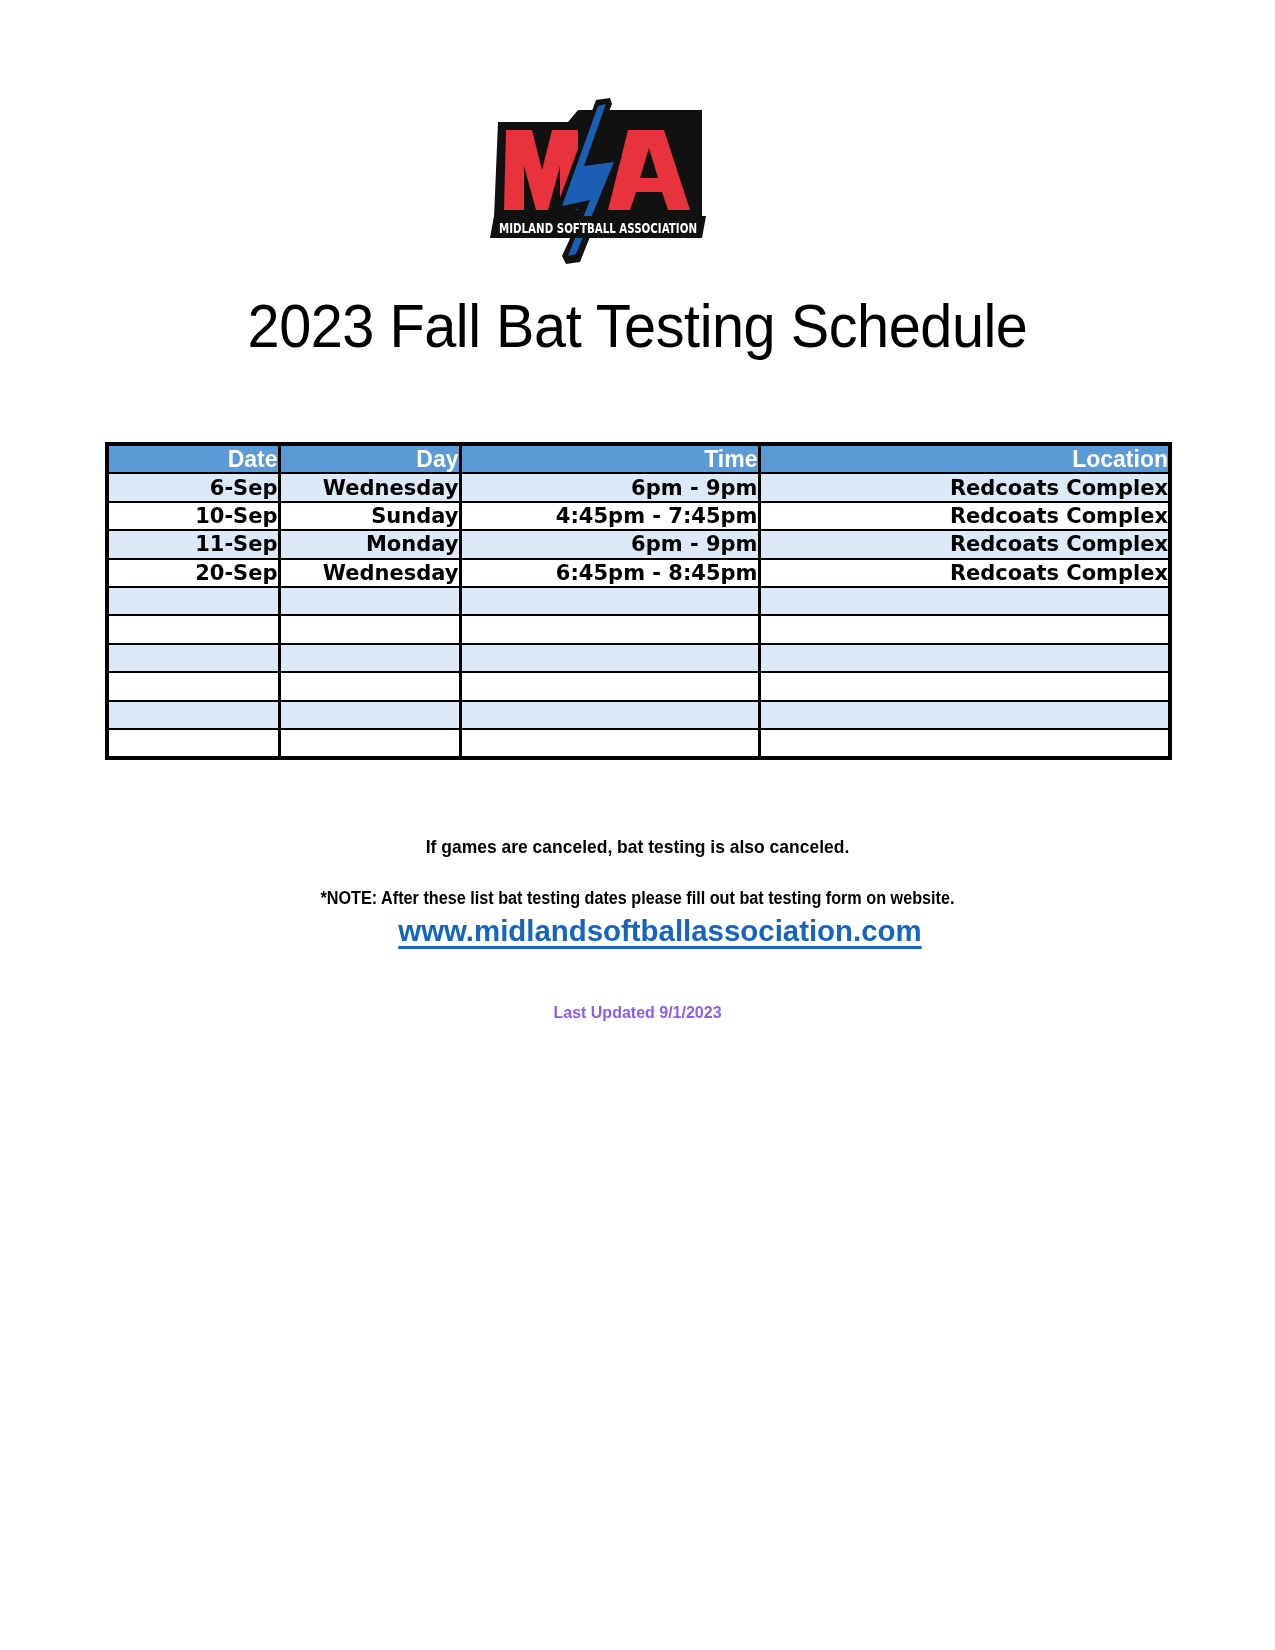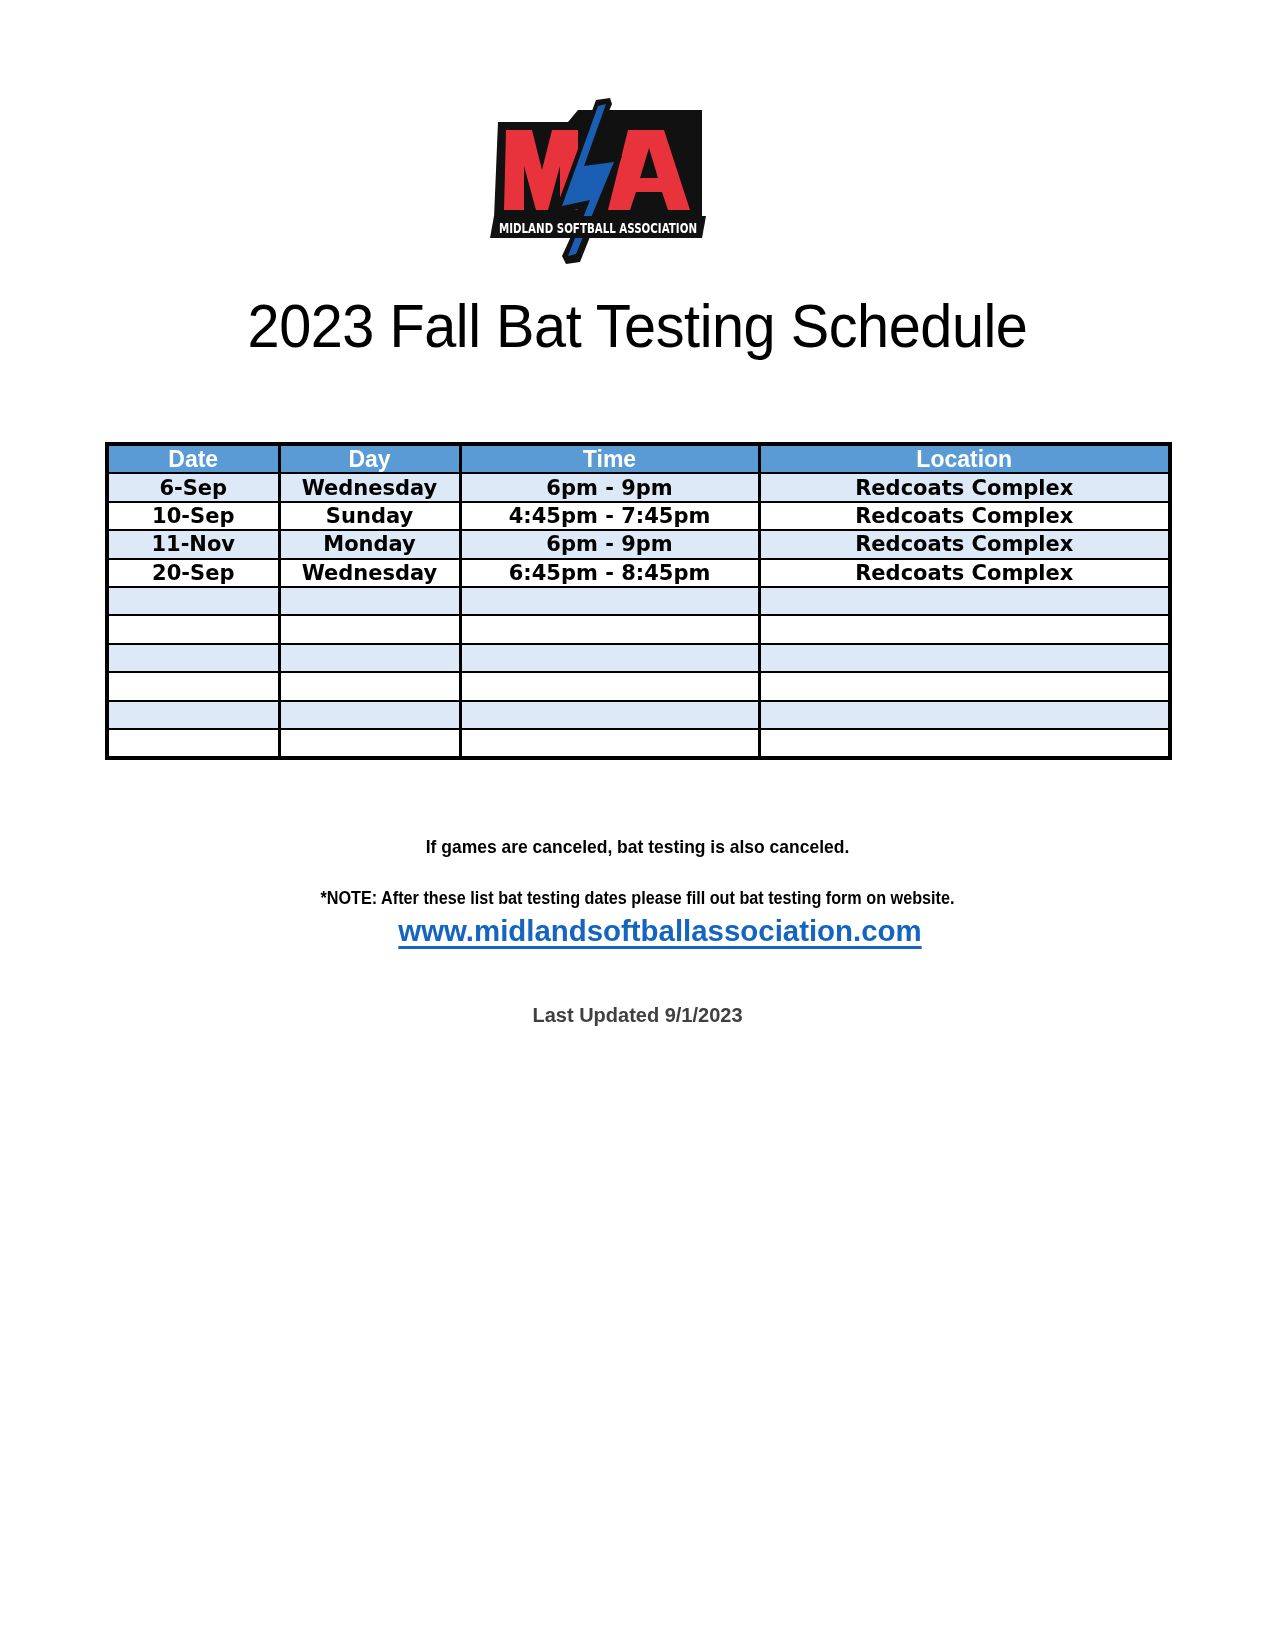--- a/index.html
+++ b/index.html
@@ -1,28 +1,28 @@
 <!DOCTYPE html>
 <html><head>
 <meta charset="utf-8">
 <style>
   html, body { margin: 0; padding: 0; background: #ffffff; }
   body { width: 1275px; height: 1650px; position: relative; overflow: hidden; font-family: "Liberation Sans", sans-serif; color: #000; }
   .logo { position: absolute; left: 488px; top: 96px; width: 224px; height: 172px; }
   .title { position: absolute; left: 0; width: 1275px; top: 290px; text-align: center; font-size: 62px; letter-spacing: -0.5px; transform: scaleX(0.93); transform-origin: center; line-height: 72px; }
   table.sched { position: absolute; left: 105px; top: 442px; width: 1063px; border-collapse: collapse; border: 4px solid #000; table-layout: fixed; }
-  table.sched th, table.sched td { border-left: 3px solid #000; border-right: 3px solid #000; border-top: 2px solid #000; border-bottom: 2px solid #000; height: 26.4px; padding: 0; text-align: center; font-family: "DejaVu Sans", sans-serif; font-weight: bold; font-size: 21px; line-height: 26px; white-space: nowrap; }
+  table.sched th, table.sched td { border-left: 3px solid #000; border-right: 3px solid #000; border-top: 2px solid #000; border-bottom: 2px solid #000; height: 26.4px; padding: 0; text-align: right; font-family: "DejaVu Sans", sans-serif; font-weight: bold; font-size: 21px; line-height: 26px; white-space: nowrap; }
   table.sched th { background: #5b9bd5; color: #ffffff; font-family: "Liberation Sans", sans-serif; font-size: 23px; }
   table.sched tr.shade td { background: #dde9f6; }
   table.sched tr.plain td { background: #ffffff; }
   .note1 { position: absolute; left: 0; width: 1275px; top: 836px; text-align: center; font-size: 19px; font-weight: bold; transform: scaleX(0.92); transform-origin: center; }
   .note2 { position: absolute; left: 0; width: 1275px; top: 888px; text-align: center; font-size: 18px; font-weight: bold; transform: scaleX(0.9); transform-origin: center; }
   .link { position: absolute; left: 0; width: 1275px; top: 914px; text-align: center; font-size: 30px; font-weight: bold; color: #1565c0; padding-left: 22px; }
   .link span { text-decoration: underline; text-decoration-thickness: 3px; text-underline-offset: 5px; display: inline-block; transform: scaleX(0.98); }
-  .updated { position: absolute; left: 0; width: 1275px; top: 1004px; text-align: center; font-size: 20px; font-weight: bold; color: #404040; }
+  .updated { position: absolute; left: 0; width: 1275px; top: 1004px; text-align: center; font-size: 16px; font-weight: bold; color: #8b5cf6; }
 </style>
 </head>
 <body>
 
 <div class="logo">
   <svg width="224" height="172" viewBox="0 0 224 172">
 
     <polygon points="10,26 80,26 90,14 214,14 214,122 6,122" fill="#111"></polygon>
 
     <polygon points="18,34 44,34 54,74 64,34 90,34 90,114 72,114 72,70 60,114 48,114 36,70 36,114 16,114" fill="#e8323c"></polygon>
@@ -62,21 +62,21 @@
       <td>6pm - 9pm</td>
       <td>Redcoats Complex</td>
     </tr>
     <tr class="plain">
       <td>10-Sep</td>
       <td>Sunday</td>
       <td>4:45pm - 7:45pm</td>
       <td>Redcoats Complex</td>
     </tr>
     <tr class="shade">
-      <td>11-Nov</td>
+      <td>11-Sep</td>
       <td>Monday</td>
       <td>6pm - 9pm</td>
       <td>Redcoats Complex</td>
     </tr>
     <tr class="plain">
       <td>20-Sep</td>
       <td>Wednesday</td>
       <td>6:45pm - 8:45pm</td>
       <td>Redcoats Complex</td>
     </tr>

